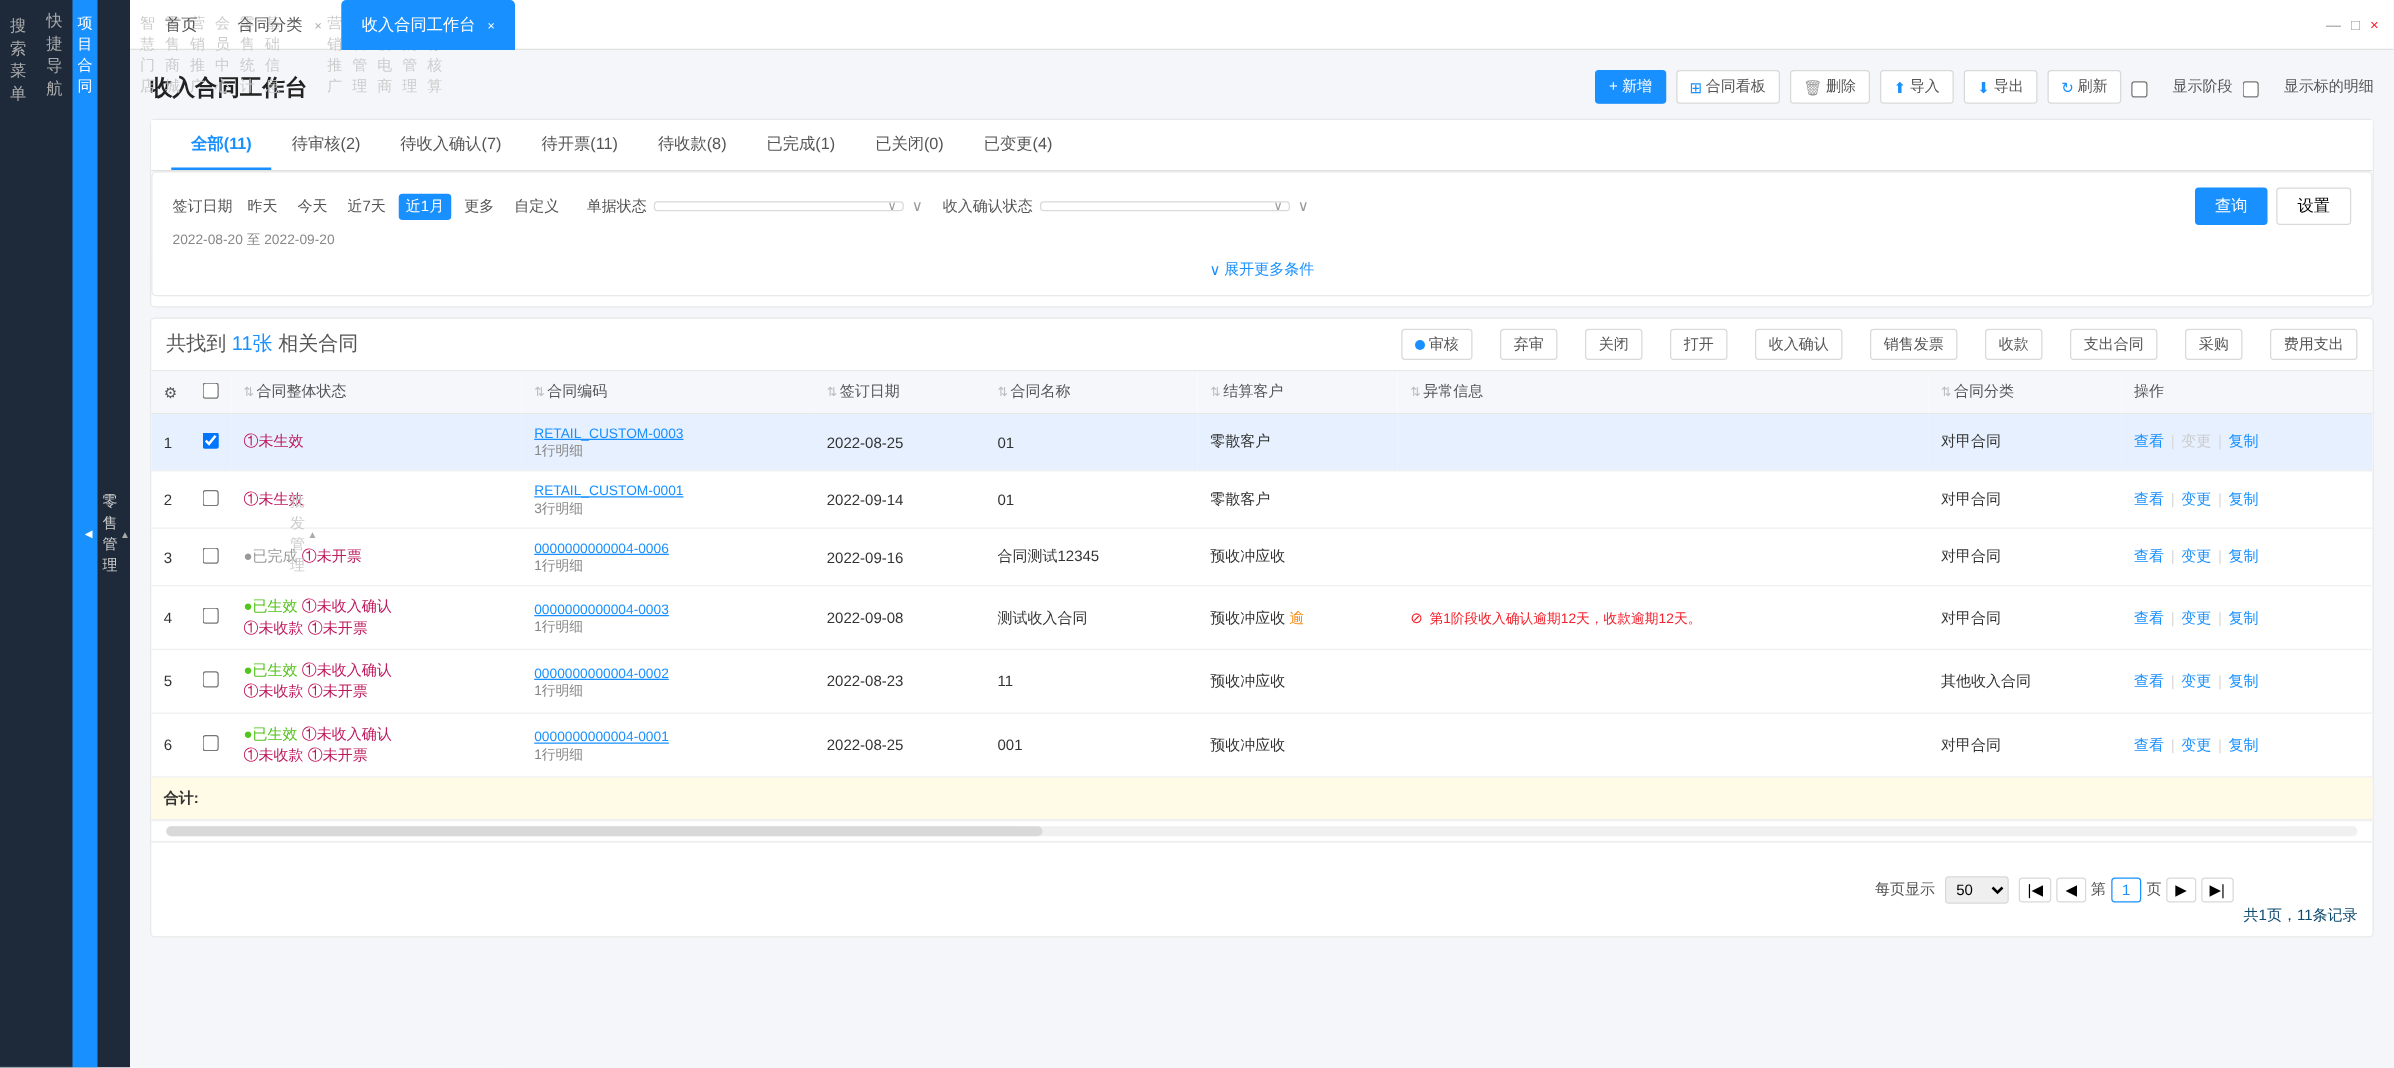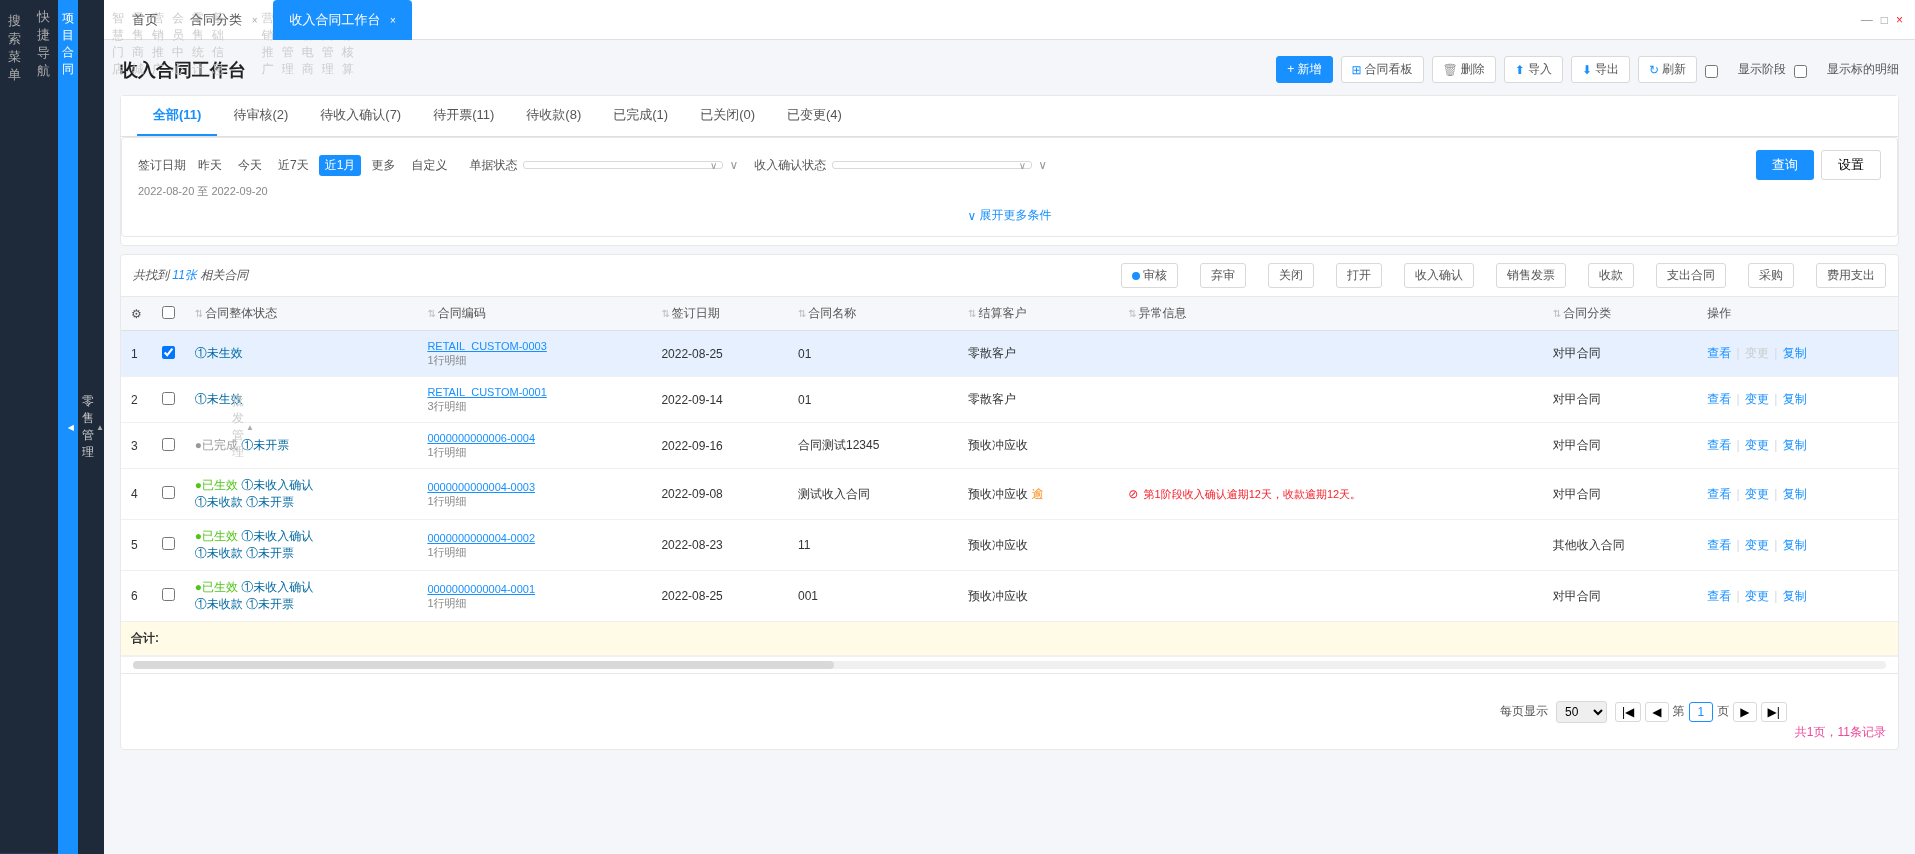--- a/index.html
+++ b/index.html
@@ -55,51 +55,51 @@
     .select-wrapper { position: relative; display: inline-block; }
     .select-wrapper::after { content: '∨'; position: absolute; right: 6px; top: 50%; transform: translateY(-50%); color: #999; font-size: 10px; pointer-events: none; }
     .expand-btn { color: #1890ff; cursor: pointer; font-size: 12px; display: flex; align-items: center; gap: 3px; }
     .search-actions { margin-left: auto; display: flex; gap: 7px; }
     .btn-query { background: #1890ff; color: #fff; border: none; padding: 5px 16px; border-radius: 3px; cursor: pointer; font-size: 13px; }
     .btn-setting { background: #fff; border: 1px solid #d9d9d9; padding: 5px 16px; border-radius: 3px; cursor: pointer; font-size: 13px; }
 
     
     .table-area { background: #fff; border: 1px solid #e8e8e8; border-radius: 4px; }
     .table-toolbar { display: flex; align-items: center; padding: 8px 12px; border-bottom: 1px solid #e8e8e8; gap: 8px; flex-wrap: wrap; }
-    .record-count { font-size: 12px; color: #555; font-style: italic; }
+    .record-count { font-size: 16px; color: #555; }
     .record-count span { color: #1890ff; }
     .toolbar-actions { margin-left: auto; display: flex; gap: 22px; }
     .action-btn { padding: 3px 10px; border: 1px solid #d9d9d9; border-radius: 3px; background: #fff; cursor: pointer; font-size: 12px; color: #555; display: flex; align-items: center; gap: 3px; white-space: nowrap; }
     .action-btn .dot { width: 8px; height: 8px; border-radius: 50%; display: inline-block; }
     .dot-blue { background: #1890ff; }
 
     
     .data-table { width: 100%; border-collapse: collapse; font-size: 12px; }
     .data-table th { background: #f5f7fa; padding: 8px 10px; text-align: left; border-bottom: 1px solid #e0e0e0; color: #555; font-weight: 500; white-space: nowrap; position: relative; }
     .data-table td { padding: 8px 10px; border-bottom: 1px solid #f0f0f0; color: #333; vertical-align: middle; }
     .data-table tr.selected td { background: #e6f0ff; }
-    .status-red { color: #0369a1; }
+    .status-red { color: #be185d; }
     .status-green { color: #52c41a; }
     .status-gray { color: #999; }
     .link-text { color: #1890ff; text-decoration: underline; cursor: pointer; font-size: 11px; }
     .sub-text { color: #888; font-size: 11px; }
     .op-link { color: #1890ff; cursor: pointer; font-size: 12px; }
     .op-sep { color: #d9d9d9; margin: 0 2px; }
     .op-disabled { color: #ccc; cursor: not-allowed; }
     .error-text { color: #f5222d; font-size: 11px; }
     .overdue-icon { color: #f5222d; margin-right: 2px; }
 
     
     .table-footer { display: flex; align-items: center; justify-content: flex-end; padding: 8px 12px; border-top: 1px solid #e8e8e8; gap: 8px; }
     .footer-label { font-size: 12px; color: #555; }
     .page-size-select { border: 1px solid #d9d9d9; border-radius: 3px; padding: 2px 4px; font-size: 12px; }
     .pagination { display: flex; align-items: center; gap: 4px; }
     .page-btn { border: 1px solid #d9d9d9; border-radius: 3px; padding: 2px 6px; cursor: pointer; font-size: 12px; background: #fff; }
     .page-current { border: 1px solid #1890ff; border-radius: 3px; padding: 2px 8px; font-size: 12px; background: #fff; color: #1890ff; }
-    .page-info { font-size: 12px; color: #ec4899; margin-top: 42px; }
+    .page-info { font-size: 12px; color: #0c4a6e; margin-top: 42px; }
 
     .th-sort { cursor: pointer; }
     .th-sort::before { content: '⇅'; font-size: 10px; color: #bbb; margin-right: 2px; }
 
     .summary-row td { background: #fffbe6; font-weight: bold; }
 
     
     .scroll-bar-area { padding: 4px 12px; border-top: 1px solid #f0f0f0; }
     .scroll-track { height: 8px; background: #f0f0f0; border-radius: 4px; position: relative; }
     .scroll-thumb { height: 8px; width: 40%; background: #d9d9d9; border-radius: 4px; }
@@ -346,21 +346,21 @@
             </tr>
 
             <tr>
               <td>3</td>
               <td><input type="checkbox" style=""></td>
               <td>
                 <span class="status-gray">●已完成</span>
                 <span class="status-red"> ①未开票</span>
               </td>
               <td>
-                <div><a class="link-text">0000000000006-0004</a></div>
+                <div><a class="link-text">0000000000004-0006</a></div>
                 <div class="sub-text">1行明细</div>
               </td>
               <td>2022-09-16</td>
               <td>合同测试12345</td>
               <td>预收冲应收</td>
               <td></td>
               <td>对甲合同</td>
               <td>
                 <span class="op-link">查看</span>
                 <span class="op-sep">|</span>

